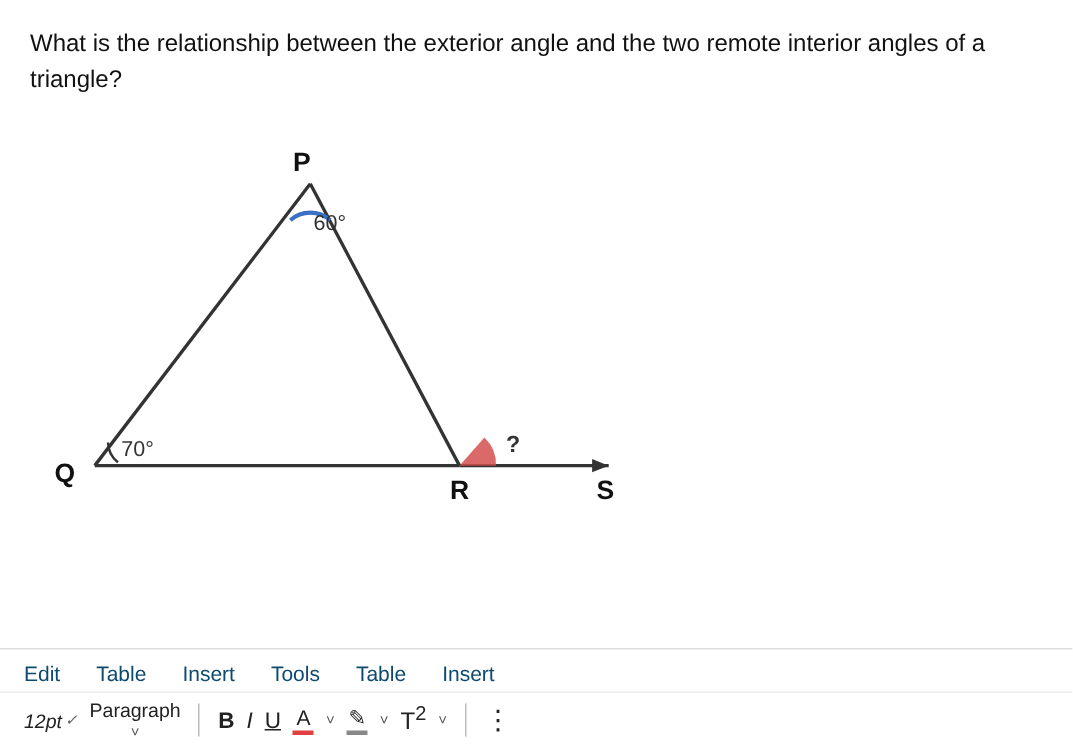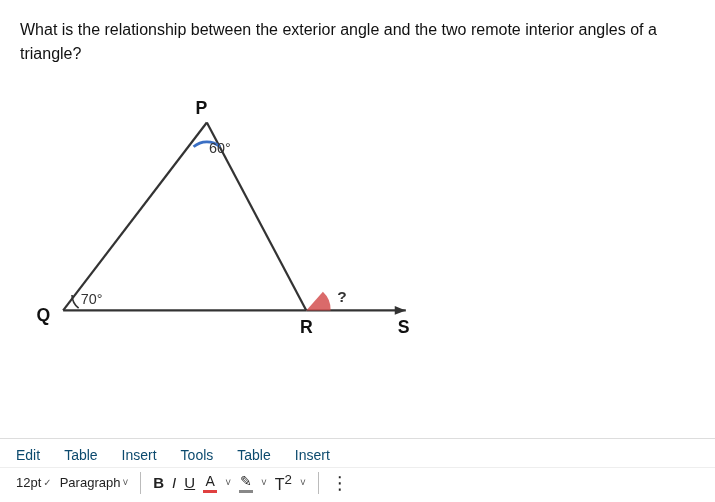--- a/index.html
+++ b/index.html
@@ -72,27 +72,29 @@
       height: 22px;
       background: #bbb;
       margin: 0 4px;
     }
 
     .font-size-selector {
       display: flex;
       align-items: center;
       gap: 2px;
       font-size: 13px;
+      font-style: italic;
     }
 
     .paragraph-selector {
       display: flex;
       align-items: center;
       gap: 2px;
       font-size: 13px;
+      flex-direction: column;
     }
 
     .chevron {
       font-size: 10px;
       color: #555;
     }
 
     .btn-bold {
       font-weight: bold;
       font-size: 15px;

